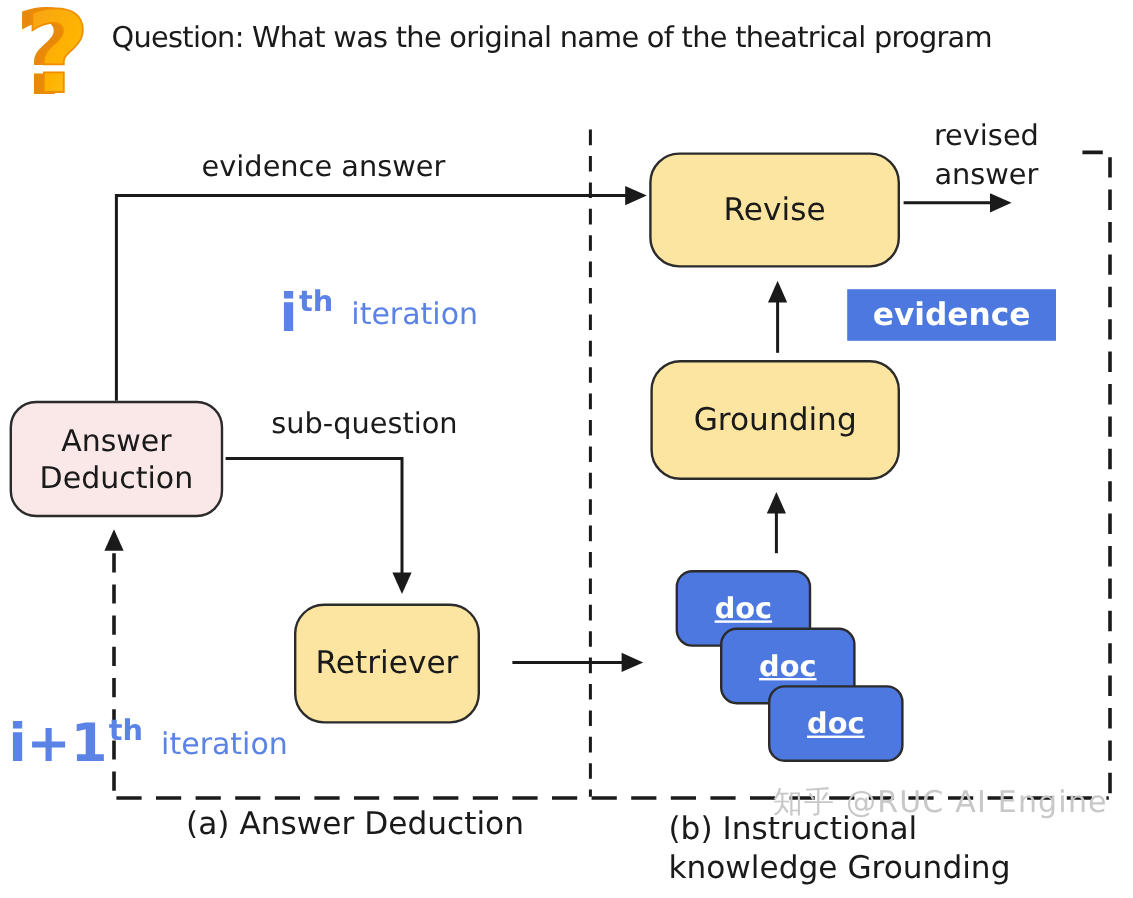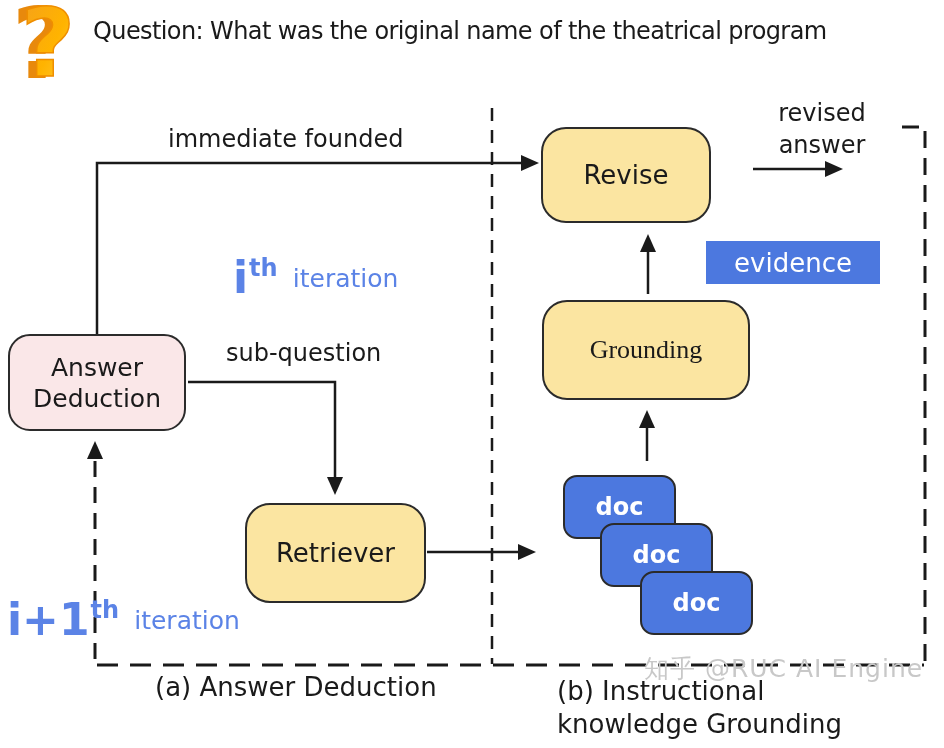--- a/index.html
+++ b/index.html
@@ -15,25 +15,25 @@
   .q-text div{white-space:nowrap;}
   
   .node{
     position:absolute;z-index:2;display:flex;align-items:center;justify-content:center;
     border:2px solid #2b2b2b;text-align:center;box-sizing:border-box;
   }
   .yellow{background:var(--box-yellow,#FBE5A1);border-radius:25px;font-size:26px;}
   .pink{background:var(--box-pink,#FAE7E8);border-radius:22px;font-size:25px;line-height:31px;}
   .doc{
     background:var(--box-blue,#4C78DF);border-radius:14px;color:#fff;
-    font-size:24px;font-weight:bold;width:113px;height:64px;
+    font-size:24px;font-weight:bold;width:113px;height:64px;text-decoration:underline;
   }
   .evidence{
     position:absolute;z-index:2;display:flex;align-items:center;justify-content:center;
-    background:var(--box-blue,#4C78DF);color:#fff;font-size:26px;font-weight:normal;
+    background:var(--box-blue,#4C78DF);color:#fff;font-size:26px;font-weight:bold;
   }
   
   .lbl{position:absolute;z-index:3;font-size:24px;}
   .preline{white-space:pre-line;}
   .iter{position:absolute;z-index:3;color:var(--accent-blue,#5B83E6);white-space:nowrap;}
   .iter .base{font-size:44px;font-weight:bold;}
   .iter sup{font-size:24px;font-weight:bold;vertical-align:17px;margin-left:1px;}
   .iter .word{font-size:25px;margin-left:10px;vertical-align:6px;}
   .caption{position:absolute;z-index:3;font-size:26px;}
   .watermark{
@@ -83,40 +83,40 @@
       </linearGradient>
     </defs>
     <text x="40" y="80" font-size="100" font-weight="bold" text-anchor="middle" fill="#E8890C">?</text>
     <text x="48" y="78" font-size="96" font-weight="bold" text-anchor="middle" fill="url(#qg)" stroke="#EF8E00" stroke-width="1.5">?</text>
   </svg>
 
   <div class="abs q-text">
     <div>Question: What was the original name of the theatrical program</div>
   </div>
 
-  <div class="lbl" style="left:168px;top:125px;">immediate founded</div>
+  <div class="lbl" style="left:168px;top:125px;">evidence answer</div>
 
-  <div class="iter" style="left:233px;top:236px;margin-top:16px;">
+  <div class="iter" style="left:233px;top:236px;">
     <span class="base">i</span><sup>th</sup>
     <span class="word">iteration</span>
   </div>
 
   <div class="lbl preline" style="left:763px;top:97px;width:118px;text-align:center;line-height:32px;">revised
 answer</div>
 
   <div class="lbl" style="left:226px;top:339px;">sub-question</div>
 
   <div class="node pink preline" style="left:8px;top:334px;width:178px;height:97px;">Answer
 Deduction</div>
 
-  <div class="node yellow" style="left:245px;top:503px;width:181px;height:100px;">Retriever</div>
+  <div class="node yellow" style="left:245px;top:503px;width:155px;height:100px;">Retriever</div>
 
-  <div class="node yellow" style="left:541px;top:127px;width:170px;height:96px;">Revise</div>
+  <div class="node yellow" style="left:541px;top:127px;width:209px;height:96px;">Revise</div>
 
-  <div class="node yellow" style="left:542px;top:300px;width:208px;height:100px;font-family:Liberation Serif, serif;">Grounding</div>
+  <div class="node yellow" style="left:542px;top:300px;width:208px;height:100px;">Grounding</div>
 
   <div class="node doc" style="left:563px;top:475px;z-index:2;">doc</div>
   <div class="node doc" style="left:600px;top:523px;z-index:3;">doc</div>
   <div class="node doc" style="left:640px;top:571px;z-index:4;">doc</div>
 
   <div class="evidence" style="left:706px;top:241px;width:174px;height:43px;">evidence</div>
 
   <div class="iter" style="left:7px;top:594px;">
     <span class="base">i+1</span><sup>th</sup>
     <span class="word">iteration</span>

